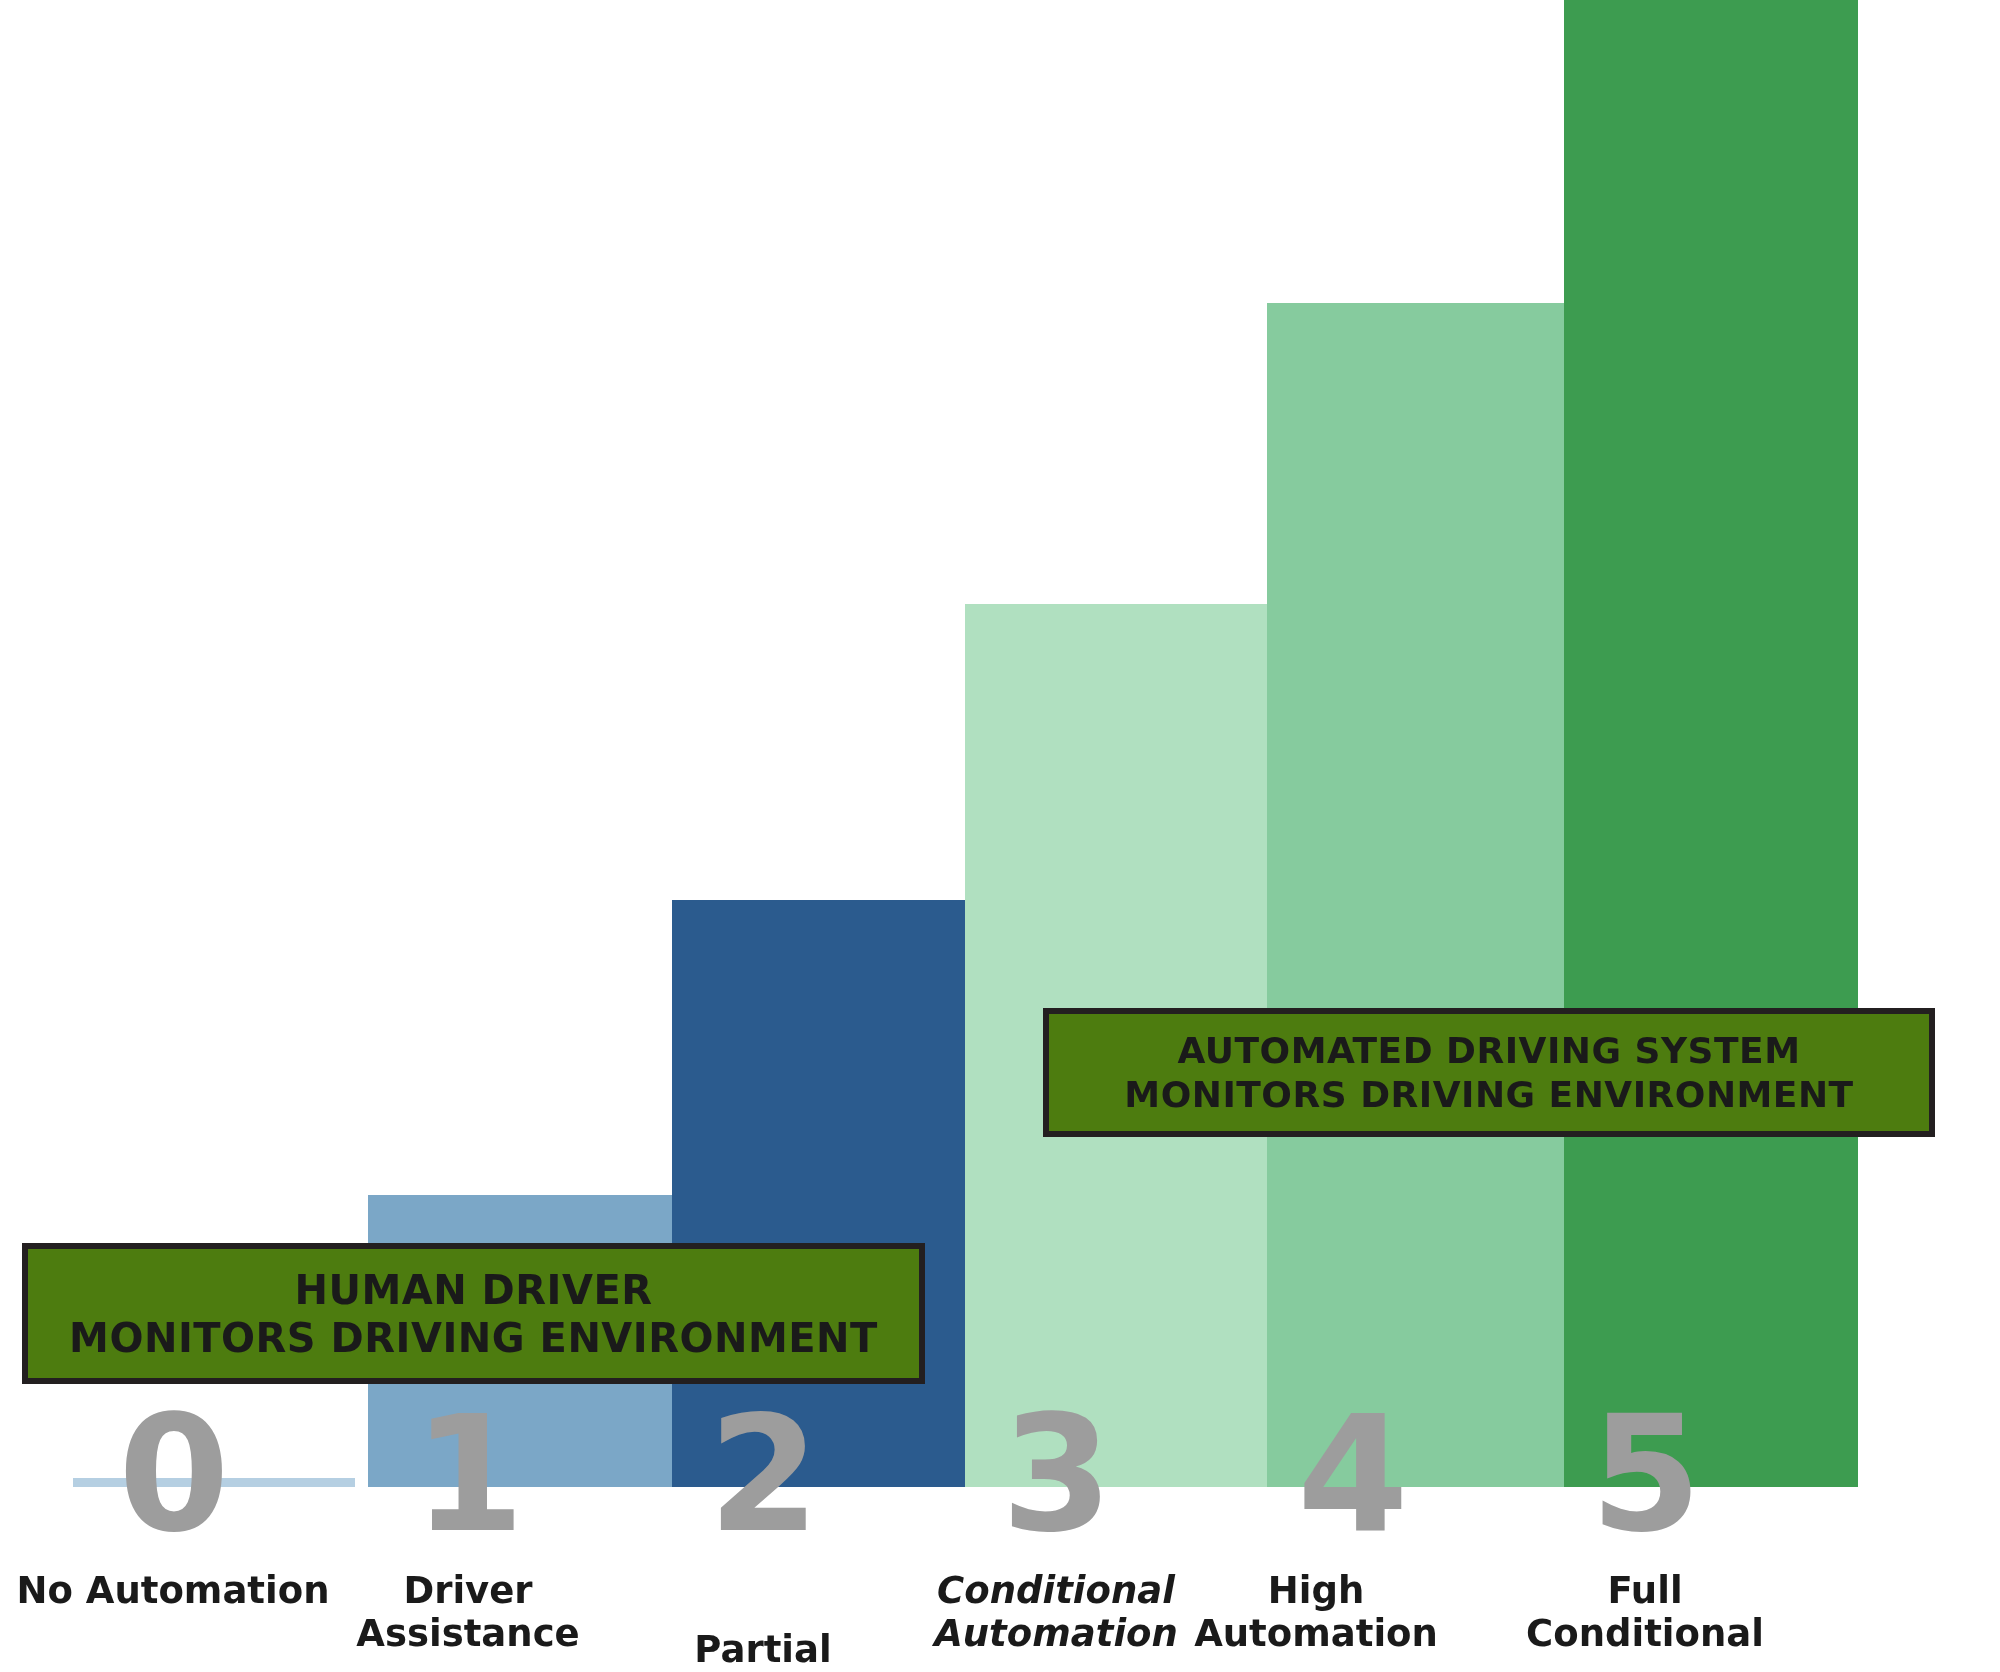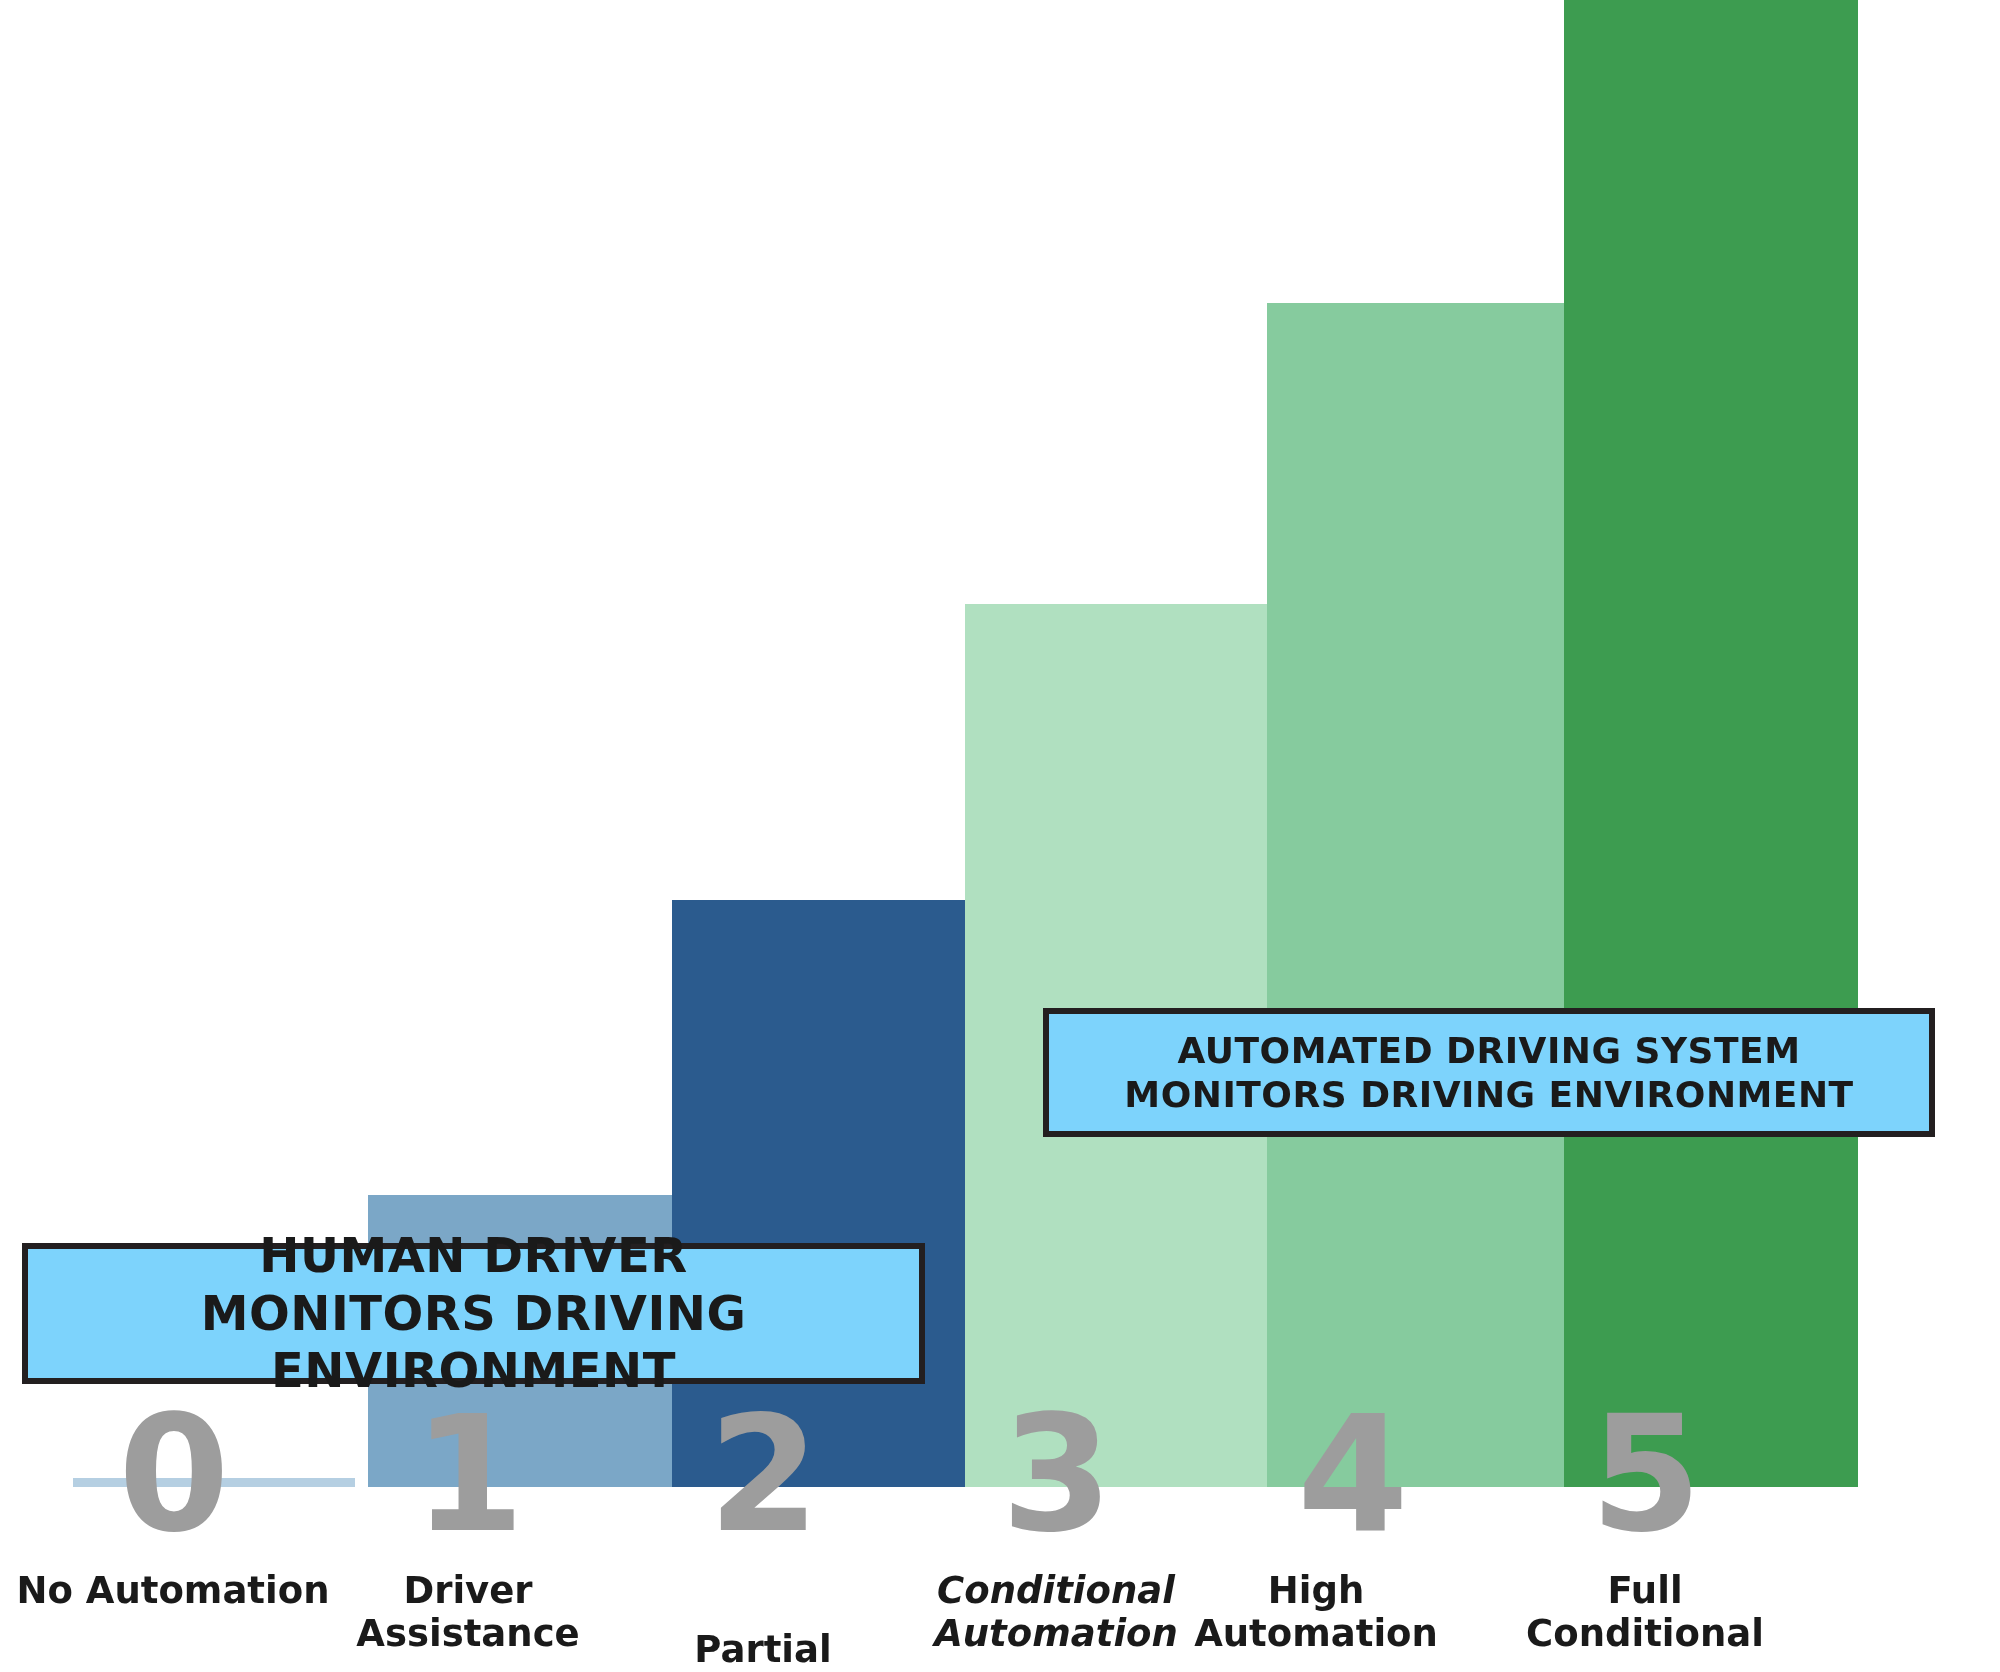--- a/index.html
+++ b/index.html
@@ -46,40 +46,40 @@
     font-weight: 700;
     line-height: 1.15;
     text-align: center;
     width: 330px;
     white-space: pre-line;
   }
 
   
   .callout {
     position: absolute;
-    background: #7dd3fc;
+    background: #4d7c0f;
     border: 6px solid #231f20;
     box-sizing: border-box;
     display: flex;
     align-items: center;
     justify-content: center;
     text-align: center;
     color: #1a1a1a;
     font-family: "DejaVu Sans", sans-serif;
     font-weight: 700;
     line-height: 1.2;
     letter-spacing: 0.5px;
     white-space: pre-line;
   }
   #callout-human {
     left: 22px;
     top: 1243px;
     width: 903px;
     height: 141px;
-    font-size: 48px;
+    font-size: 40px;
     z-index: 30;
   }
   #callout-ads {
     left: 1043px;
     top: 1008px;
     width: 892px;
     height: 129px;
     font-size: 36px;
     z-index: 30;
   }

